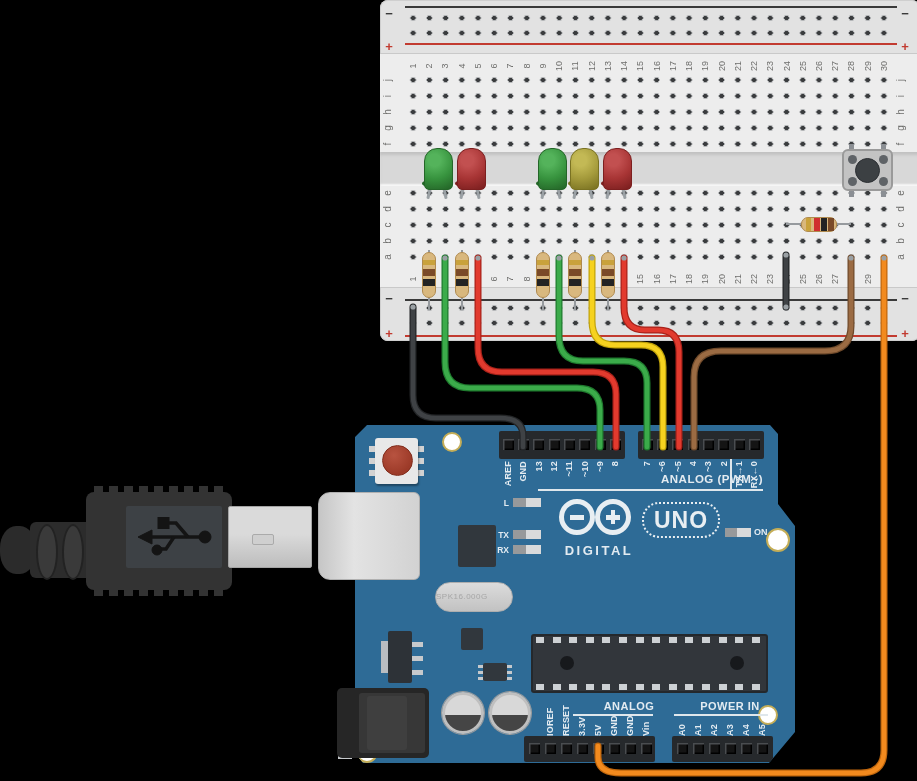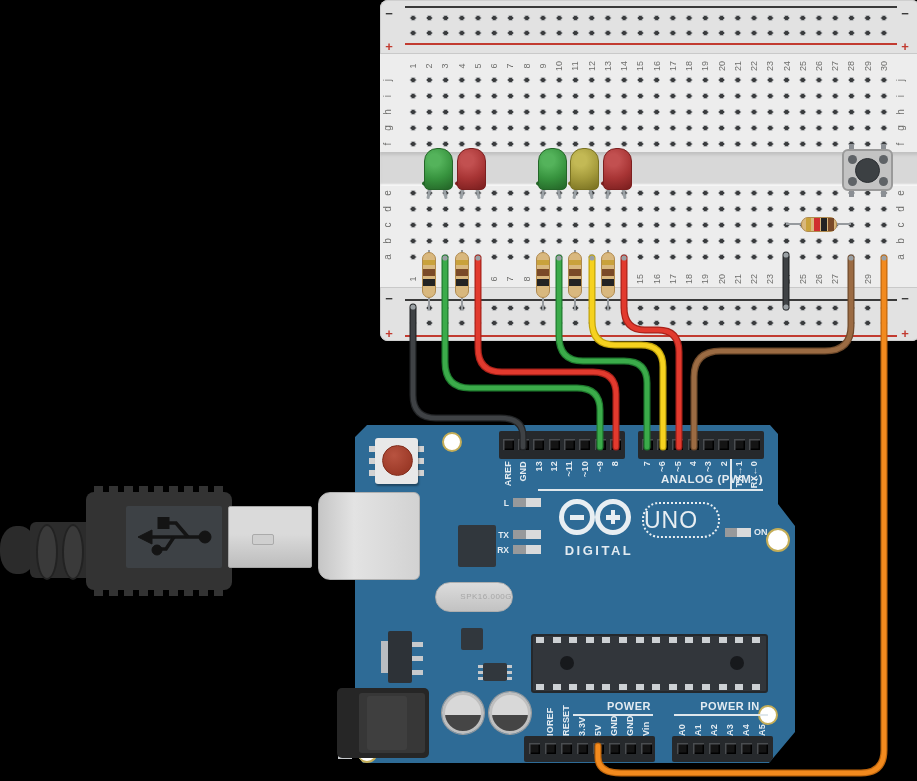--- a/index.html
+++ b/index.html
@@ -201,28 +201,28 @@
     <div class="chip" style="left:103px;top:100px;width:38px;height:42px"></div>
 
     <div class="logo-ring" style="left:204px;top:74px"></div>
     <div class="logo-ring" style="left:240px;top:74px"></div>
     <div class="abs" style="left:215px;top:90px;width:14px;height:4.5px;background:#e8eef2"></div>
     <div class="abs" style="left:251px;top:90px;width:14px;height:4.5px;background:#e8eef2"></div>
     <div class="abs" style="left:255.7px;top:85px;width:4.5px;height:14px;background:#e8eef2"></div>
     <div class="sil" style="left:184px;top:118px;width:120px;text-align:center;font-size:13px;letter-spacing:2.5px">DIGITAL</div>
 
     <div class="abs" style="left:287px;top:77px;width:74px;height:32px;border:2px dotted #e8eef2;border-radius:17px">
-      <div style="width:100%;text-align:left;font-size:23px;font-weight:400;color:#e8eef2;line-height:32px;letter-spacing:1px">UNO</div>
+      <div style="width:100%;text-align:center;font-size:23px;font-weight:700;color:#e8eef2;line-height:32px;letter-spacing:1px">UNO</div>
     </div>
 
     <div class="smd-led" style="left:370px;top:103px;width:26px"></div>
     <div class="sil" style="left:399px;top:102px;font-size:9px">ON</div>
 
     <div class="abs" style="left:80px;top:157px;width:78px;height:30px;border-radius:15px;background:linear-gradient(180deg,#dcdcdc,#c2c2c2);border:1px solid #aeaeae;box-sizing:border-box">
-      <div style="width:100%;text-align:right;font-size:8px;color:#a6a6a6;line-height:28px;letter-spacing:.5px">SPK16.000G</div>
+      <div style="width:100%;text-align:left;font-size:8px;color:#a6a6a6;line-height:28px;letter-spacing:.5px">SPK16.000G</div>
     </div>
 
     <div class="chip" style="left:106px;top:203px;width:22px;height:22px"></div>
     <div class="leg" style="left:123px;top:240px;width:5px;height:3px"></div>
     <div class="leg" style="left:123px;top:246px;width:5px;height:3px"></div>
     <div class="leg" style="left:123px;top:252px;width:5px;height:3px"></div>
     <div class="leg" style="left:152px;top:240px;width:5px;height:3px"></div>
     <div class="leg" style="left:152px;top:246px;width:5px;height:3px"></div>
     <div class="leg" style="left:152px;top:252px;width:5px;height:3px"></div>
     <div class="chip" style="left:128px;top:238px;width:24px;height:18px"></div>
@@ -300,21 +300,21 @@
         <div class="pin" style="position: absolute; left: 337.5px; top: 317.5px;"></div>
         <div class="pin-lab pl-bot" style="position: absolute; left: 326px; top: 289px;">A1</div>
         <div class="pin" style="position: absolute; left: 353.5px; top: 317.5px;"></div>
         <div class="pin-lab pl-bot" style="position: absolute; left: 342px; top: 289px;">A2</div>
         <div class="pin" style="position: absolute; left: 369.5px; top: 317.5px;"></div>
         <div class="pin-lab pl-bot" style="position: absolute; left: 358px; top: 289px;">A3</div>
         <div class="pin" style="position: absolute; left: 385.5px; top: 317.5px;"></div>
         <div class="pin-lab pl-bot" style="position: absolute; left: 374px; top: 289px;">A4</div>
         <div class="pin" style="position: absolute; left: 401.5px; top: 317.5px;"></div>
         <div class="pin-lab pl-bot" style="position: absolute; left: 390px; top: 289px;">A5</div>
-        <div class="sil" style="position: absolute; left: 214px; top: 275px; width: 120px; text-align: center; font-size: 11px; letter-spacing: 0.5px;">POWER</div>
+        <div class="sil" style="position: absolute; left: 214px; top: 275px; width: 120px; text-align: center; font-size: 11px; letter-spacing: 0.5px;">ANALOG</div>
         <div class="sil" style="position: absolute; left: 315px; top: 275px; width: 120px; text-align: center; font-size: 11px; letter-spacing: 0.5px;">POWER IN</div>
         <div class="sil-line" style="position: absolute; left: 218px; top: 289px; width: 80px; height: 1.5px;"></div>
         <div class="sil-line" style="position: absolute; left: 319px; top: 289px; width: 94px; height: 1.5px;"></div>
       </div>
   </div>
 
   <div id="offboard">
 
     <div class="abs" style="left:318px;top:492px;width:102px;height:88px;background:linear-gradient(90deg,#c6c6c6,#e3e3e3 35%,#d2d2d2);border:1px solid #b0b0b0;border-radius:12px 6px 6px 12px;box-sizing:border-box"></div>
 

